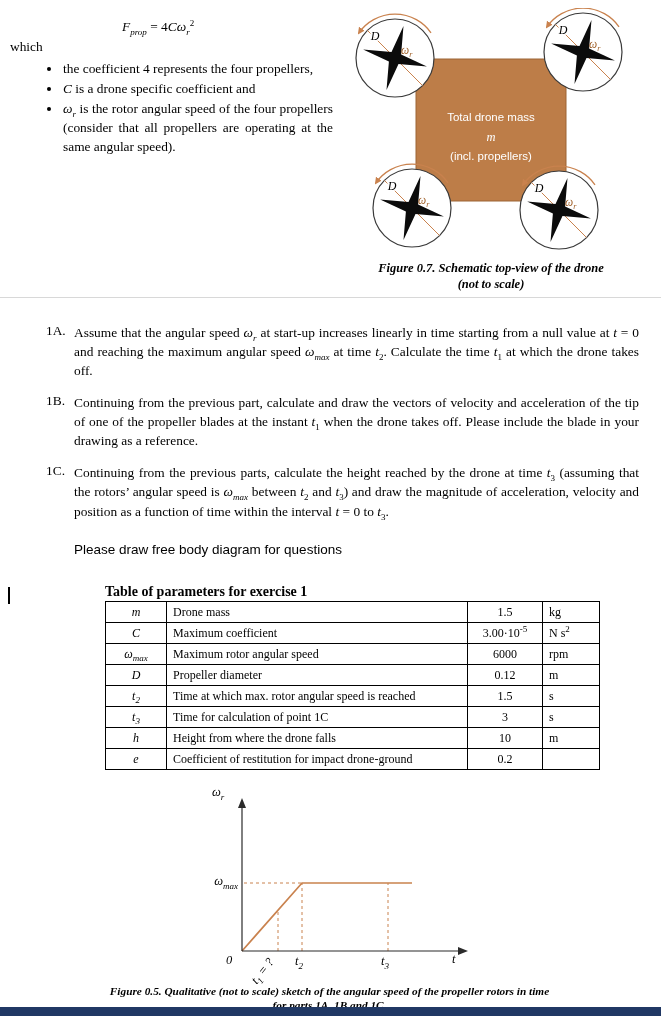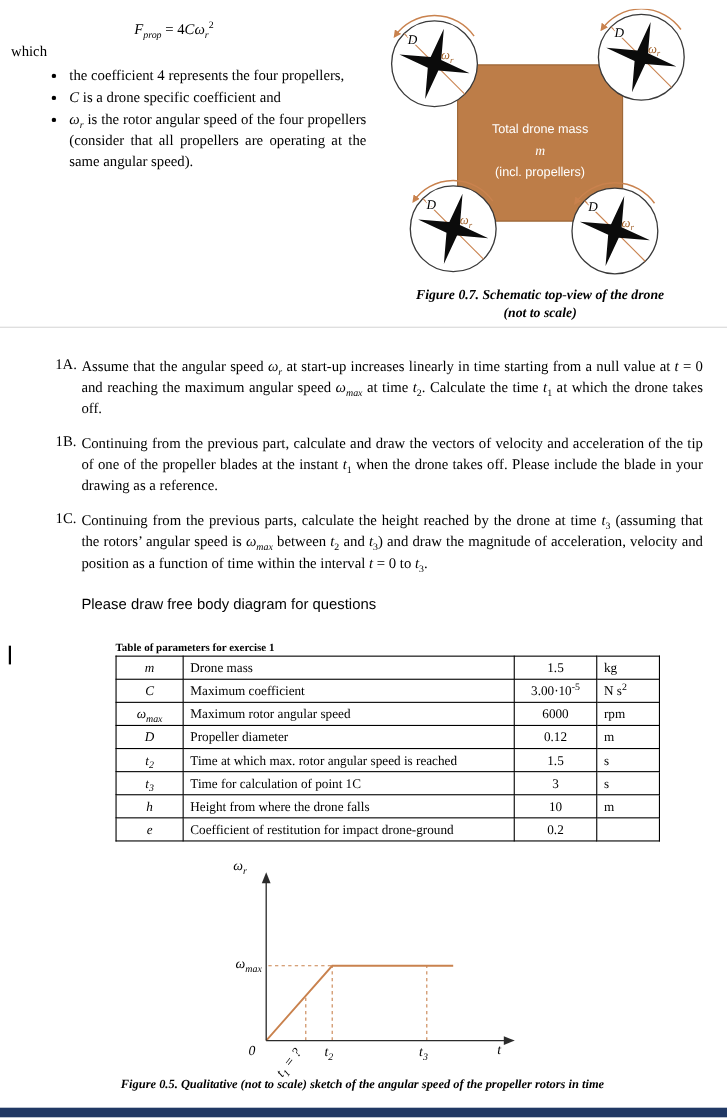--- a/index.html
+++ b/index.html
@@ -27,28 +27,28 @@
 
   .col-right { flex: 1; text-align: center; }
   .drone-svg { display: block; margin: 0 auto; }
   .fig-caption { font-weight: bold; font-style: italic; font-size: 12.5px; line-height: 1.25; margin-top: 1px; }
 
   .divider { border-top: 1px solid #d8d8d8; margin: 5px -12px 0 -10px; height: 0; }
 
   
   .questions { margin: 25px 10px 0 36px; font-size: 13.4px; }
   .question { display: flex; margin-bottom: 13px; }
-  .q-label { width: 28px; flex: none; text-align: center; }
+  .q-label { width: 28px; flex: none; }
   .q-text { flex: 1; text-align: justify; line-height: 1.42; }
 
   .fbd { font-family: "Liberation Sans", sans-serif; font-size: 13.5px; margin: 21px 0 0 64px; }
 
   
   .table-wrap { margin: 27px 0 0 95px; width: 470px; }
-  .table-title { font-weight: bold; font-size: 10px; margin-bottom: 1px; }
+  .table-title { font-weight: bold; font-size: 14px; margin-bottom: 1px; }
   table.params { border-collapse: collapse; table-layout: fixed; width: 470px; font-size: 12px; }
   .params td { border: 1px solid #000; padding: 2px 6px; vertical-align: top; line-height: 16px; }
   .c-sym  { width: 48px; text-align: center; font-style: italic; }
   .c-desc { width: 288px; }
   .c-val  { width: 62px; text-align: center; }
   .c-unit { width: 44px; }
 
   
   .graph { position: relative; width: 330px; height: 196px; margin: 16px 0 0 150px; }
   .graph svg { position: absolute; left: 0; top: 0; }
@@ -249,18 +249,19 @@
     <div class="glab" style="left:22px; top:88px; width:56px; text-align:right"><i>ω<sub>max</sub></i></div>
     <div class="glab" style="left:66px; top:167px">0</div>
     <div class="glab t1rot" style="left:88px; top:192px"><i>t<sub>1</sub> = ?</i></div>
     <div class="glab" style="left:135px; top:168px"><i>t<sub>2</sub></i></div>
     <div class="glab" style="left:221px; top:168px"><i>t<sub>3</sub></i></div>
     <div class="glab" style="left:292px; top:166px"><i>t</i></div>
   </div>
 
   <div class="graph-caption">
     <div>Figure 0.5. Qualitative (not to scale) sketch of the angular speed of the propeller rotors in time</div>
+    <div>for parts 1A, 1B and 1C.</div>
   </div>
 
 </div>
 
 <div class="cursor"></div>
 <div class="taskbar"></div>
 
 </body></html>

